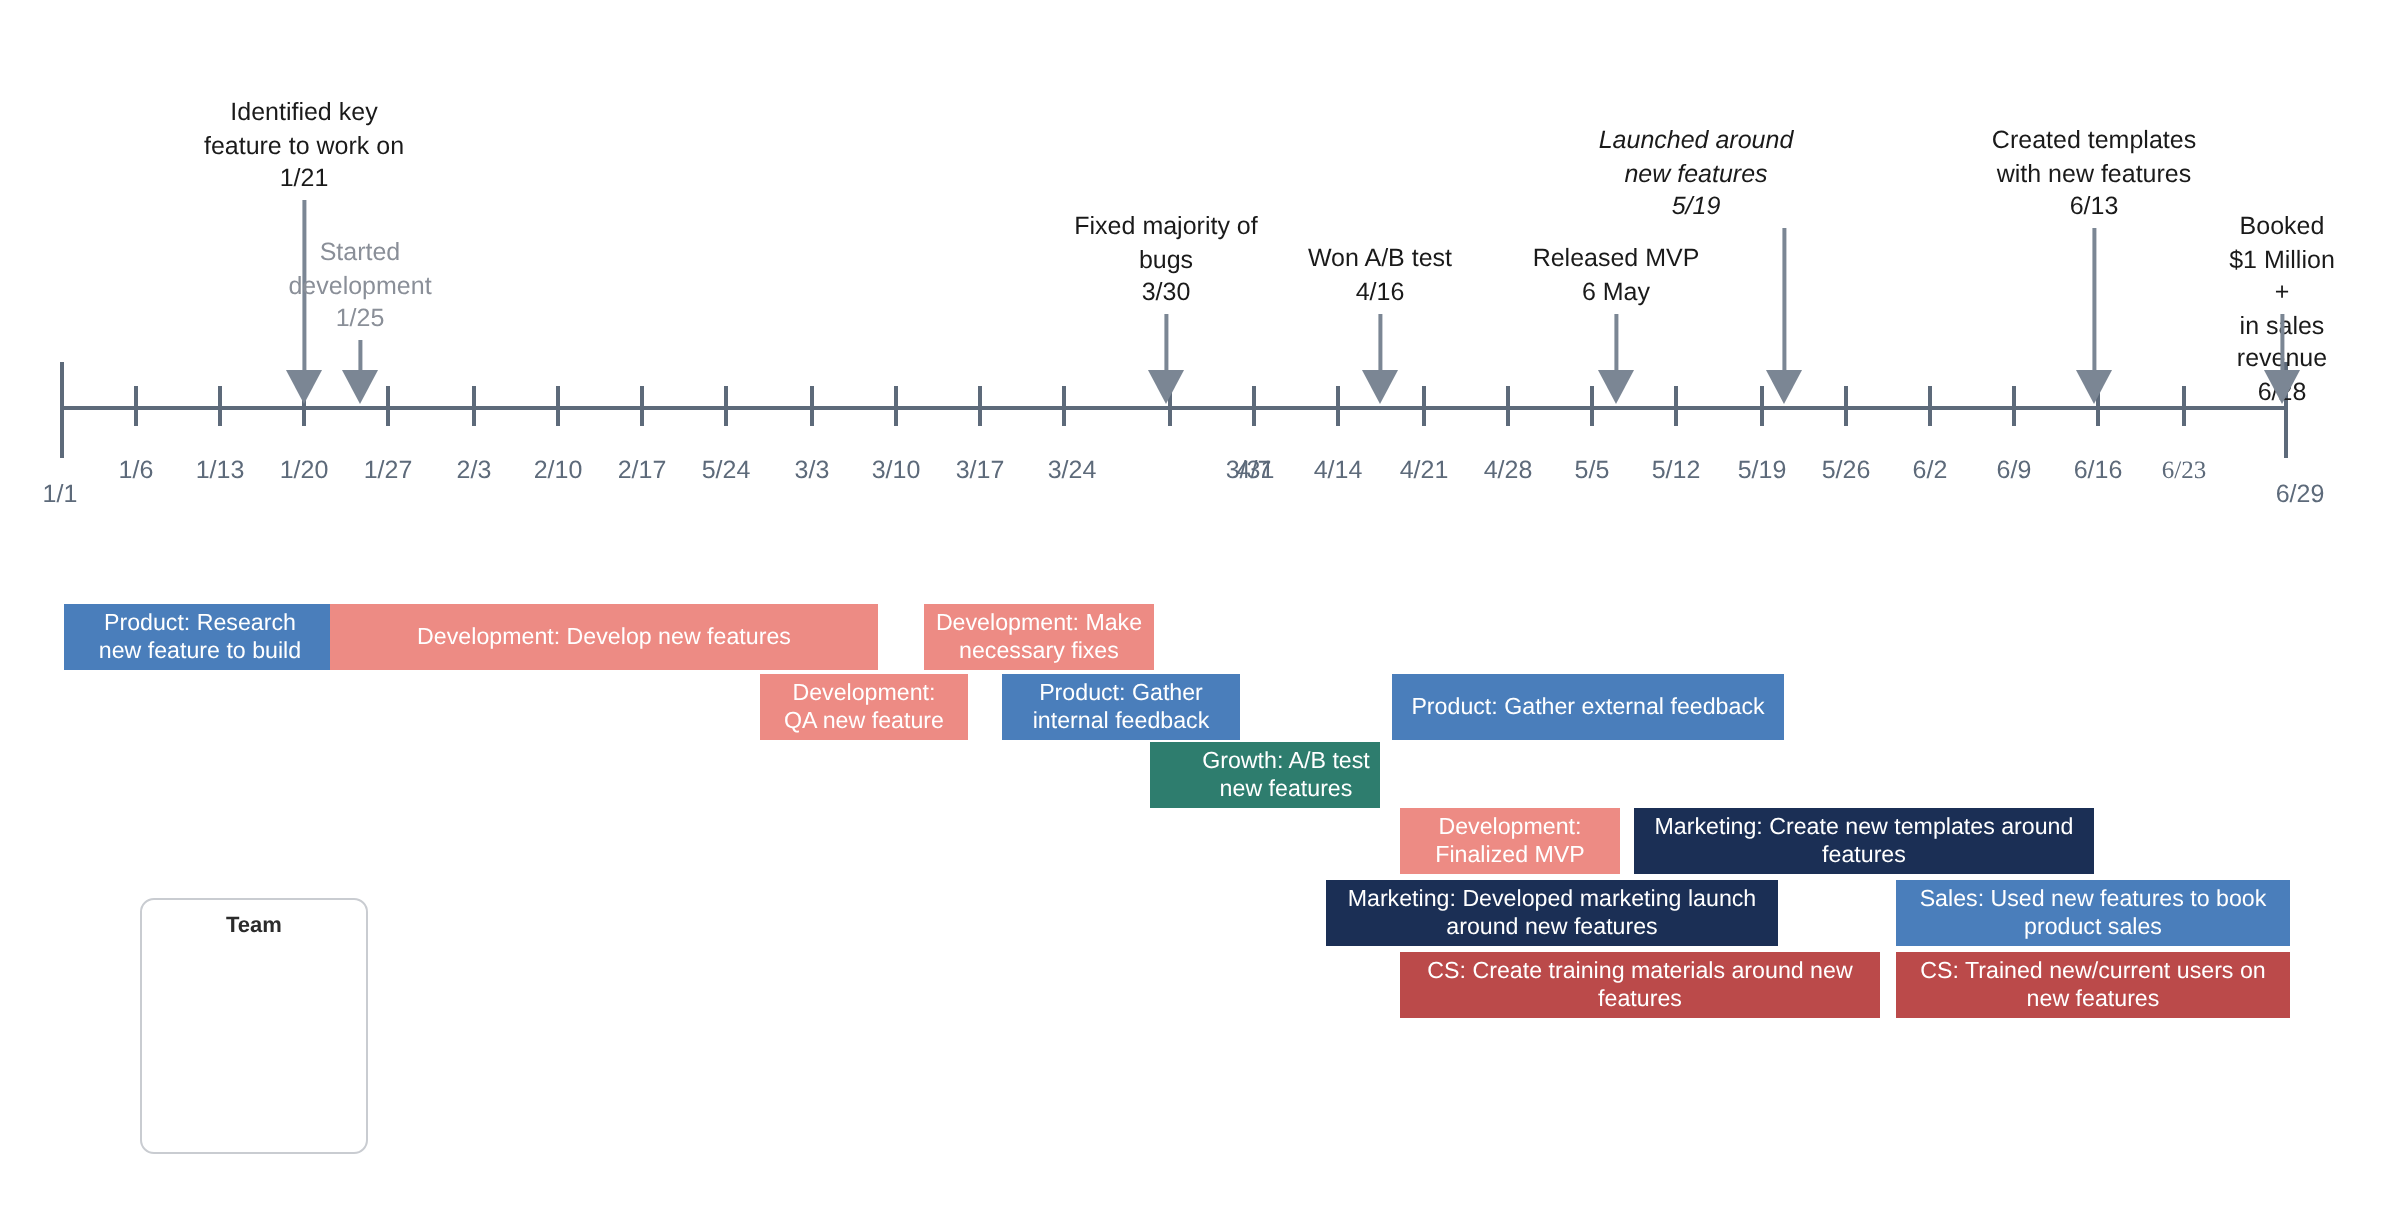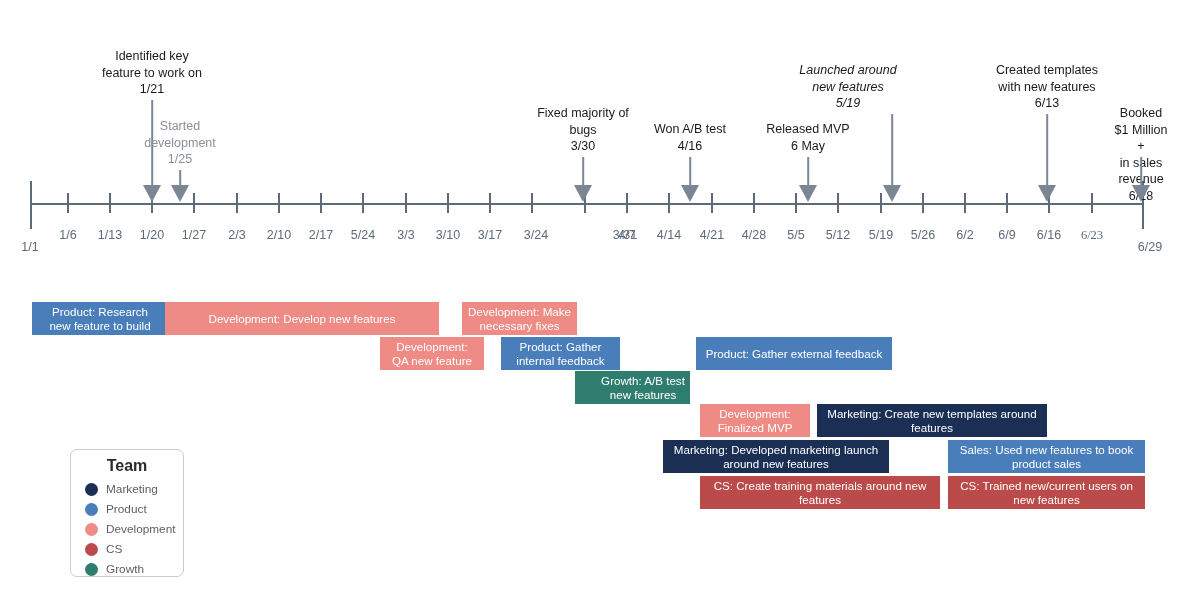--- a/index.html
+++ b/index.html
@@ -96,21 +96,21 @@
     top: 449px;
     width: 114px;
     height: 128px;
     border: 1px solid #c9ccd1;
     border-radius: 7px;
     background: #ffffff;
     padding: 7px 0 0 0;
   }
   .legend-title {
     text-align: center;
-    font-size: 16px;
+    font-size: 11px;
     font-weight: bold;
     color: #2b2b2b;
     margin-bottom: 4px;
   }
   .legend-row {
     display: flex;
     align-items: center;
     height: 20px;
     padding-left: 14px;
   }
@@ -254,37 +254,15 @@
       <div class="bar" style="left: 948px; top: 440px; width: 197px; background: rgb(74, 126, 187);">Sales: Used new features to book
 product sales</div>
       <div class="bar" style="left: 700px; top: 476px; width: 240px; background: rgb(187, 74, 74);">CS: Create training materials around new
 features</div>
       <div class="bar" style="left: 948px; top: 476px; width: 197px; background: rgb(187, 74, 74);">CS: Trained new/current users on
 new features</div>
     </div>
 
   <div class="legend">
     <div class="legend-title">Team</div>
-    <div id="legend-rows">
-        <div class="legend-row">
-          <span class="legend-dot" style="background: rgb(27, 47, 85);"></span>
-          <span class="legend-label">Marketing</span>
-        </div>
-        <div class="legend-row">
-          <span class="legend-dot" style="background: rgb(74, 126, 187);"></span>
-          <span class="legend-label">Product</span>
-        </div>
-        <div class="legend-row">
-          <span class="legend-dot" style="background: rgb(237, 139, 132);"></span>
-          <span class="legend-label">Development</span>
-        </div>
-        <div class="legend-row">
-          <span class="legend-dot" style="background: rgb(187, 74, 74);"></span>
-          <span class="legend-label">CS</span>
-        </div>
-        <div class="legend-row">
-          <span class="legend-dot" style="background: rgb(46, 125, 110);"></span>
-          <span class="legend-label">Growth</span>
-        </div>
-      </div>
   </div>
 
 </div>
 
 </body></html>

